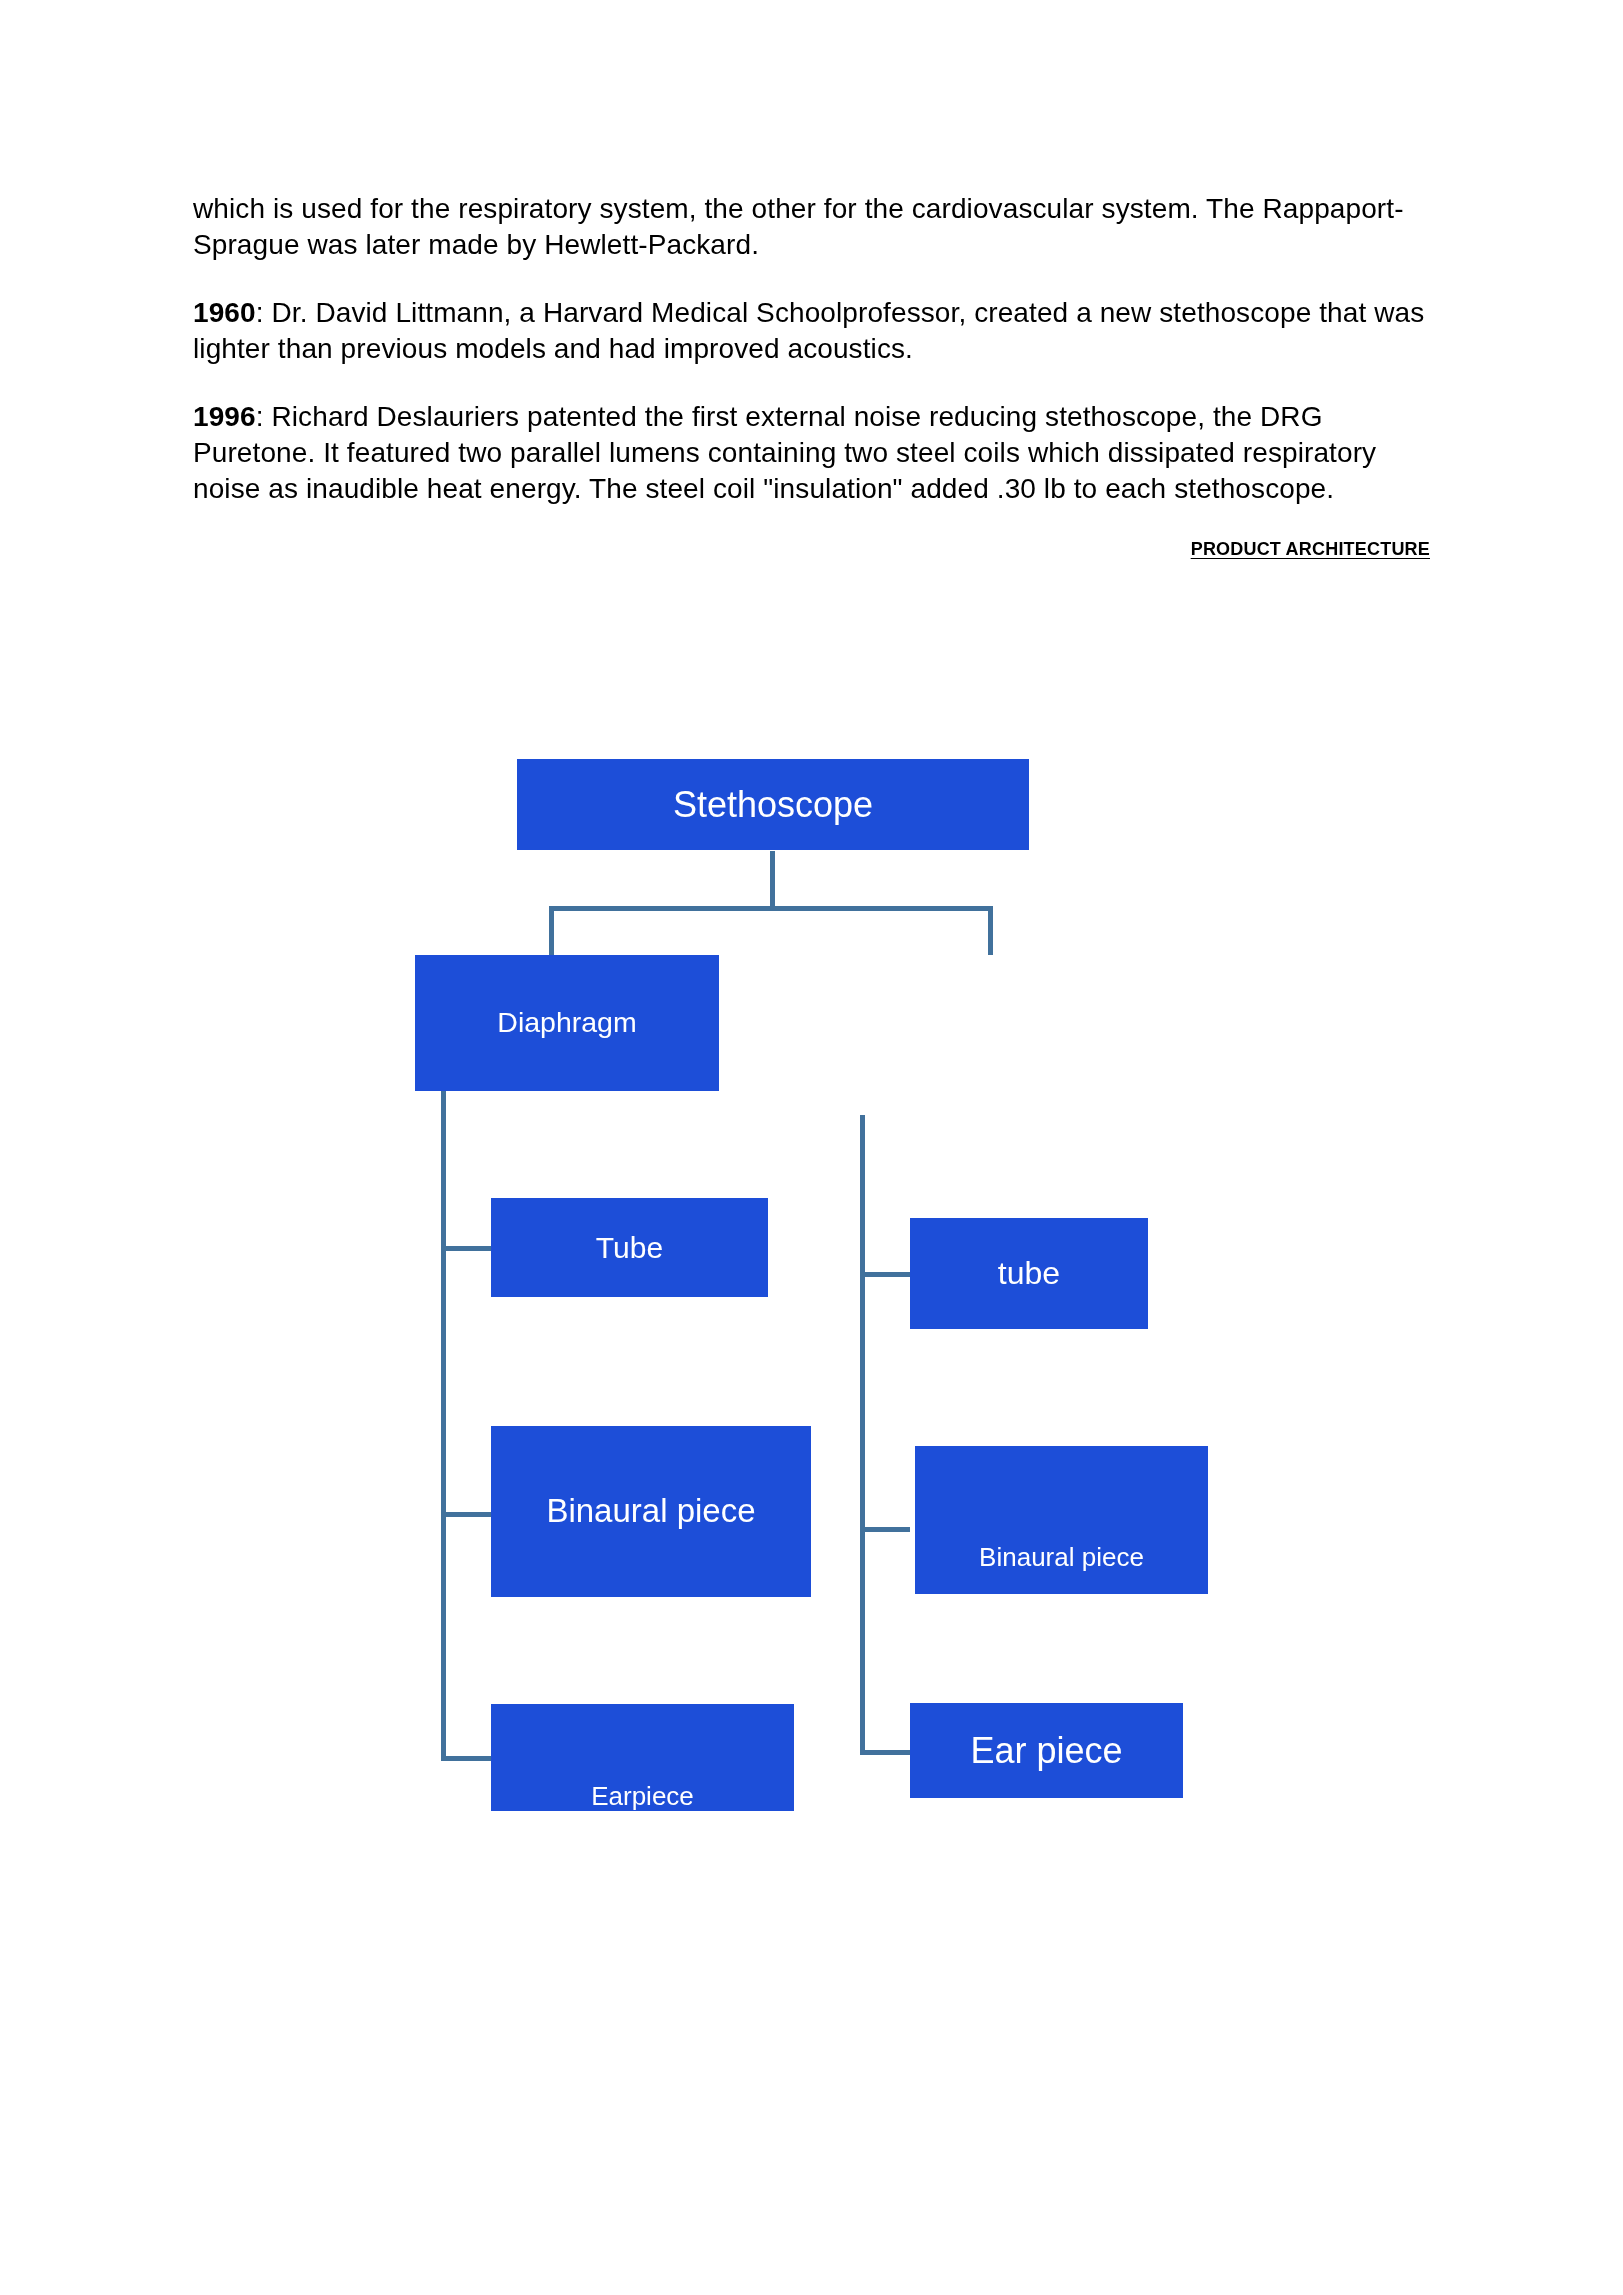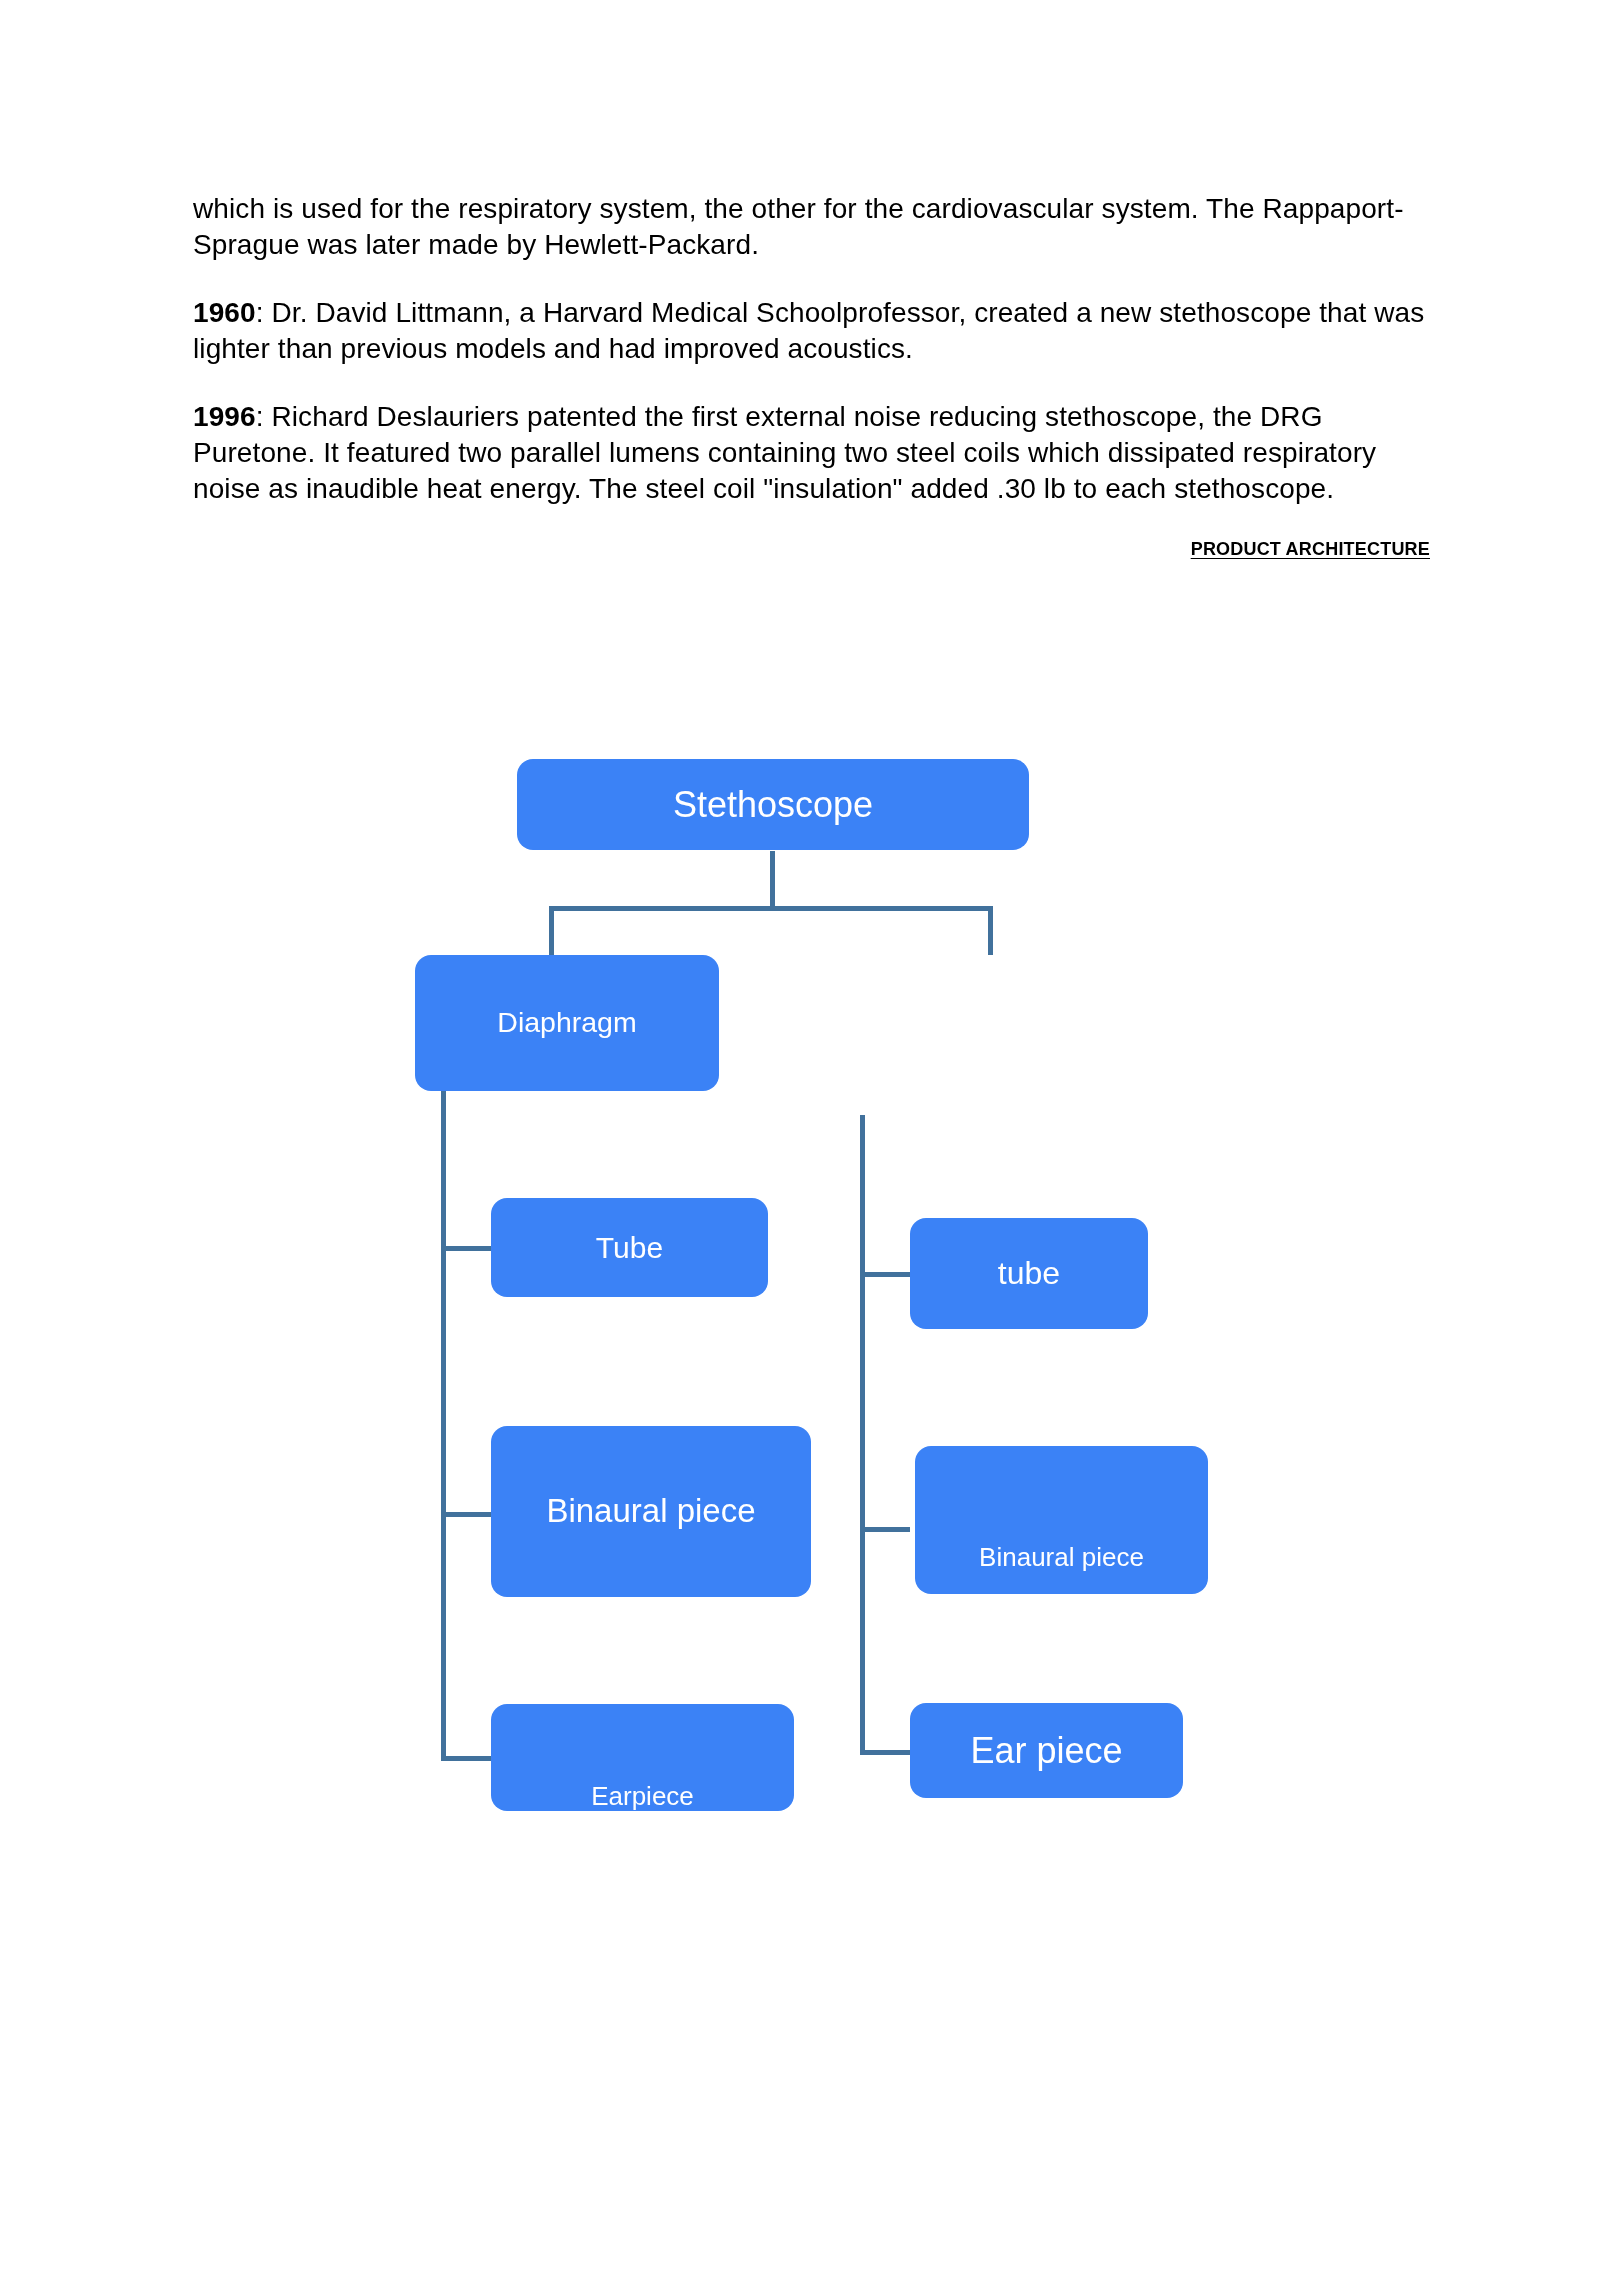--- a/index.html
+++ b/index.html
@@ -49,30 +49,29 @@
   
   #diagram {
     position: absolute;
     left: 0;
     top: 0;
     width: 1623px;
     height: 2295px;
   }
   .node {
     position: absolute;
-    background: #3b82f6;
+    background: #1d4ed8;
     color: #ffffff;
     display: flex;
     align-items: center;
     justify-content: center;
     text-align: center;
     box-sizing: border-box;
     font-weight: 400;
     line-height: 1.1;
-    border-radius: 16px;
   }
   .conn {
     position: absolute;
     background: #41719C;
   }
 </style>
 </head>
 <body>
 
 <div id="page">

